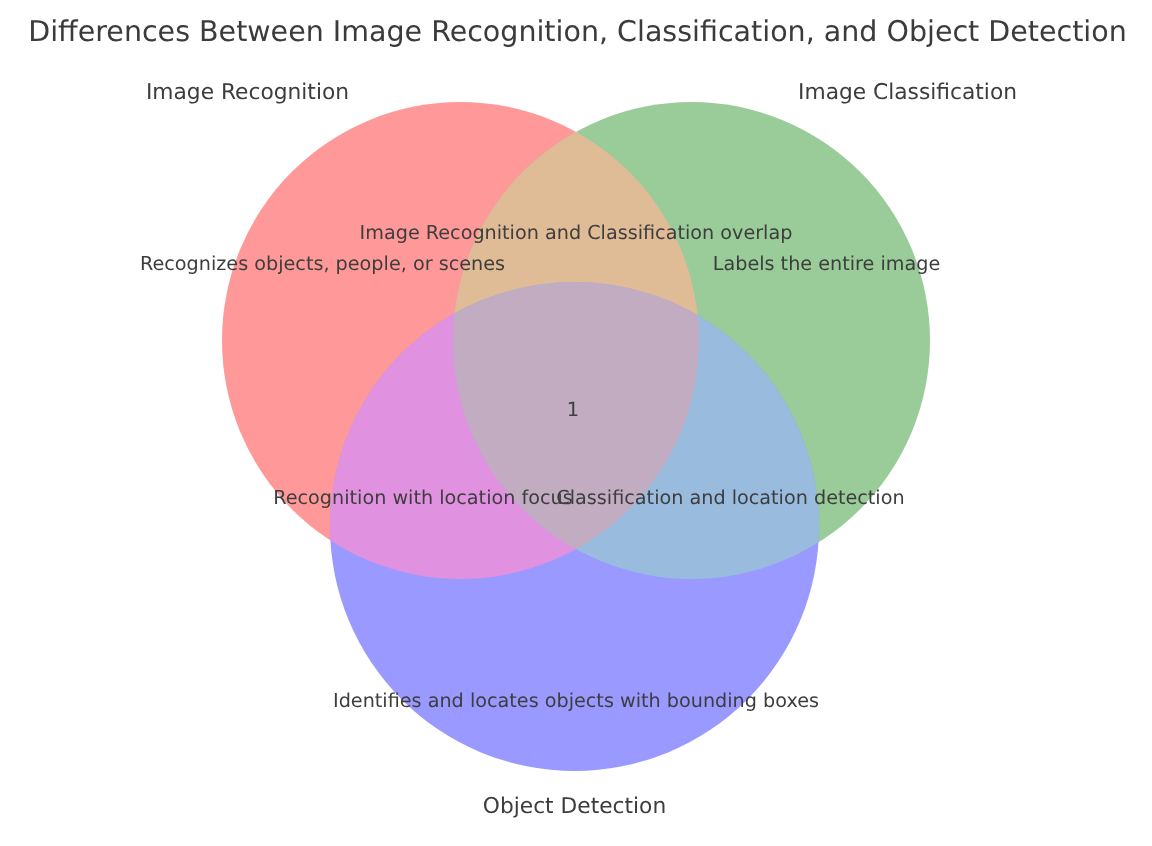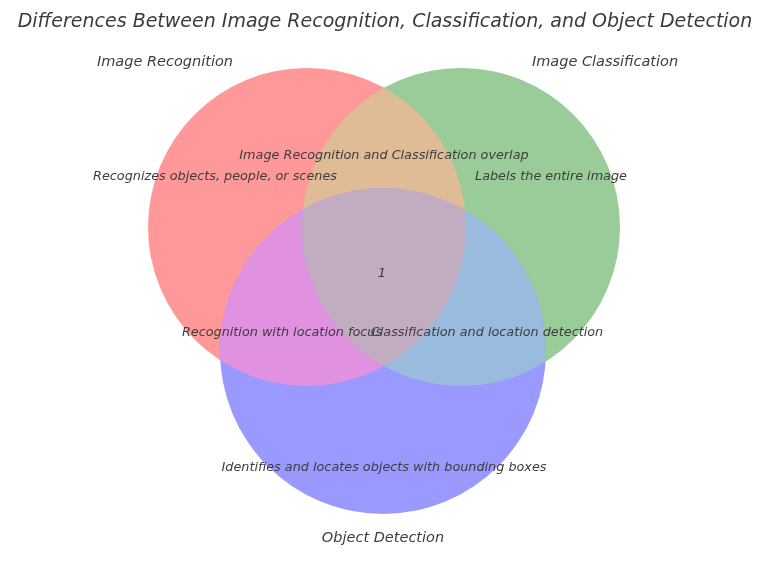--- a/index.html
+++ b/index.html
@@ -7,21 +7,20 @@
     padding: 0;
     background: #ffffff;
   }
   .figure {
     position: relative;
     width: 768px;
     height: 564px;
     background: #ffffff;
     font-family: "DejaVu Sans", sans-serif;
     overflow: hidden;
-    font-style: italic;
   }
   svg { display: block; }
   .title-text  { font-size: 19px;   font-family: "DejaVu Sans", sans-serif; }
   .set-label   { font-size: 14.5px; font-family: "DejaVu Sans", sans-serif; }
   .region-label{ font-size: 12.8px; font-family: "DejaVu Sans", sans-serif; }
   .count-label { font-size: 13px;   font-family: "DejaVu Sans", sans-serif; }
 </style>
 </head>
 <body>
 

